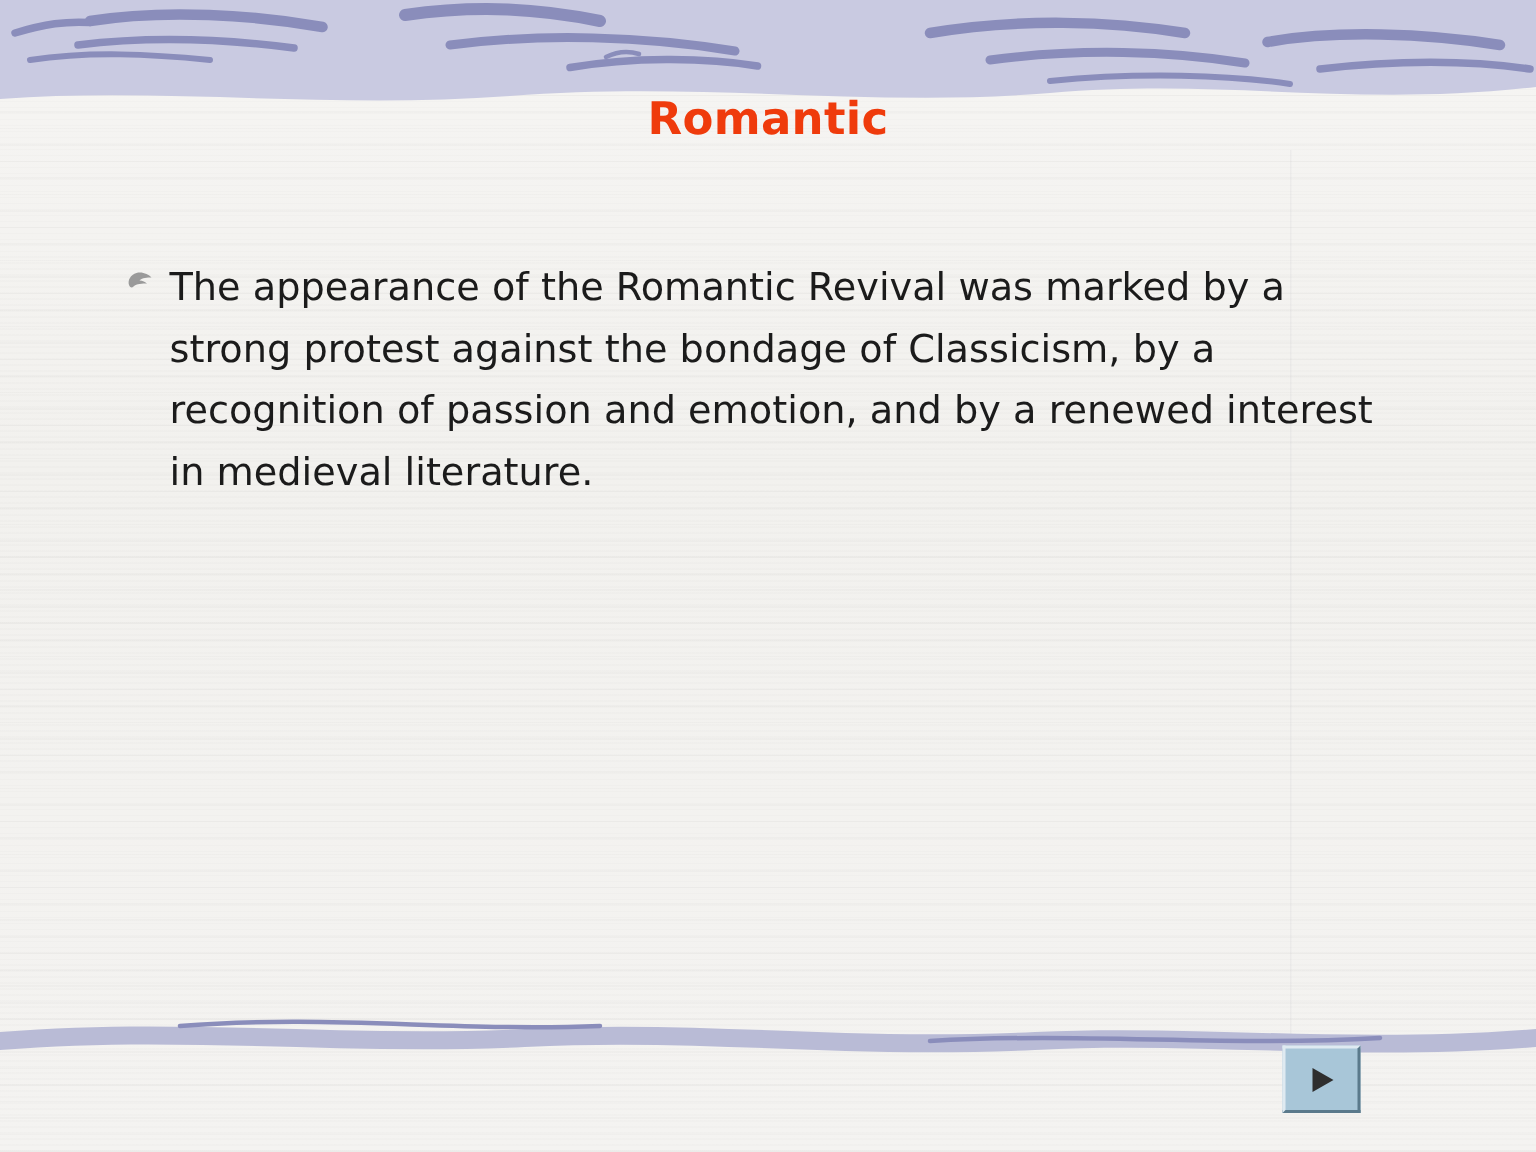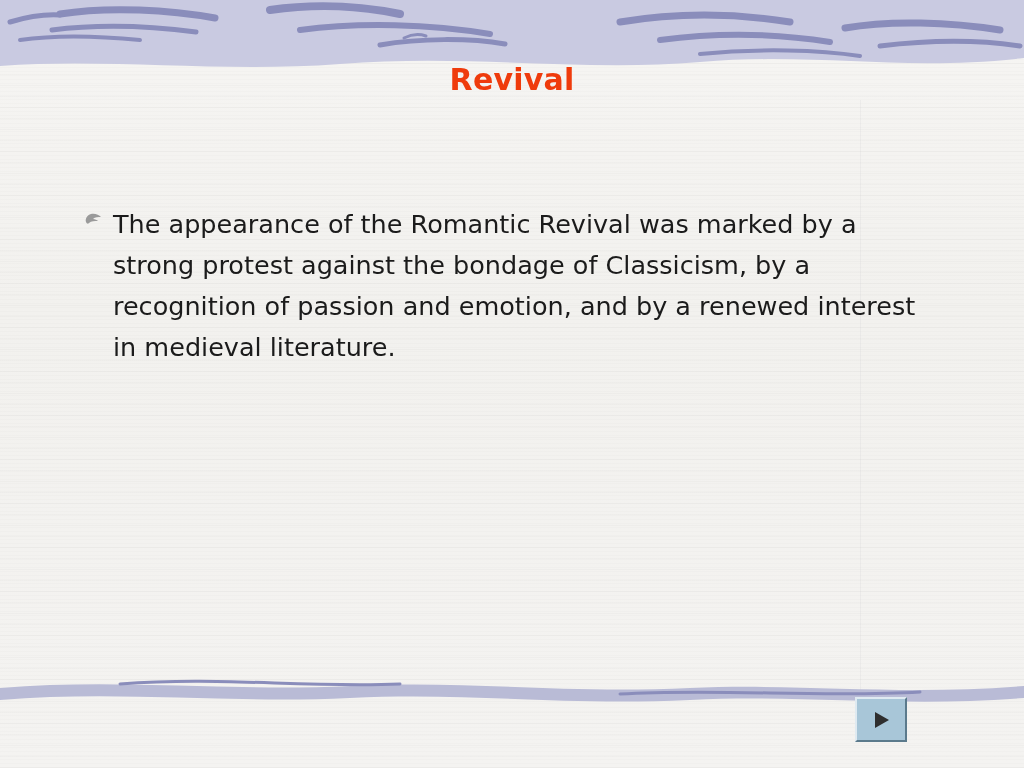--- a/index.html
+++ b/index.html
@@ -71,21 +71,21 @@
     text-align: center;
     color: #ef3b0c;
     font-size: 30px;
     font-weight: bold;
     font-family: "DejaVu Sans", sans-serif;
     letter-spacing: 0.2px;
   }
   .body-block {
     position: absolute;
     left: 83px;
-    top: 204px;
+    top: 172px;
     width: 880px;
   }
   .bullet-row {
     display: flex;
     align-items: flex-start;
   }
   .bullet-icon {
     width: 30px;
     flex: 0 0 30px;
     padding-top: 6px;
@@ -136,21 +136,21 @@
       <path d="M380,45 C420,38 470,38 505,44" stroke-width="5"></path>
       <path d="M404,38 C412,34 420,34 426,36" stroke-width="3"></path>
       <path d="M620,22 C680,12 740,14 790,22" stroke-width="7"></path>
       <path d="M660,40 C720,32 780,34 830,42" stroke-width="6"></path>
       <path d="M845,28 C890,20 950,22 1000,30" stroke-width="7"></path>
       <path d="M880,46 C930,40 980,40 1020,46" stroke-width="5"></path>
       <path d="M700,54 C760,48 820,50 860,56" stroke-width="4"></path>
     </g>
   </svg>
 
-  <div class="title">Revival</div>
+  <div class="title">Romantic</div>
 
   <div class="body-block">
     <div class="bullet-row">
       <div class="bullet-icon">
         <svg width="22" height="20" viewBox="0 0 22 20">
           <path d="M3,12 C2,9 4,5 8,4 C12,3 16,5 18,7 C15,7 12,7 10,9 C12,9 14,10 15,11 C12,11 8,11 6,13 C5,14 4,14 3,12 Z" fill="#9a9a9a"></path>
         </svg>
       </div>
       <div class="bullet-text">The appearance of the Romantic Revival was marked by a strong protest against the bondage of Classicism, by a recognition of passion and emotion, and by a renewed interest in medieval literature.</div>
     </div>

